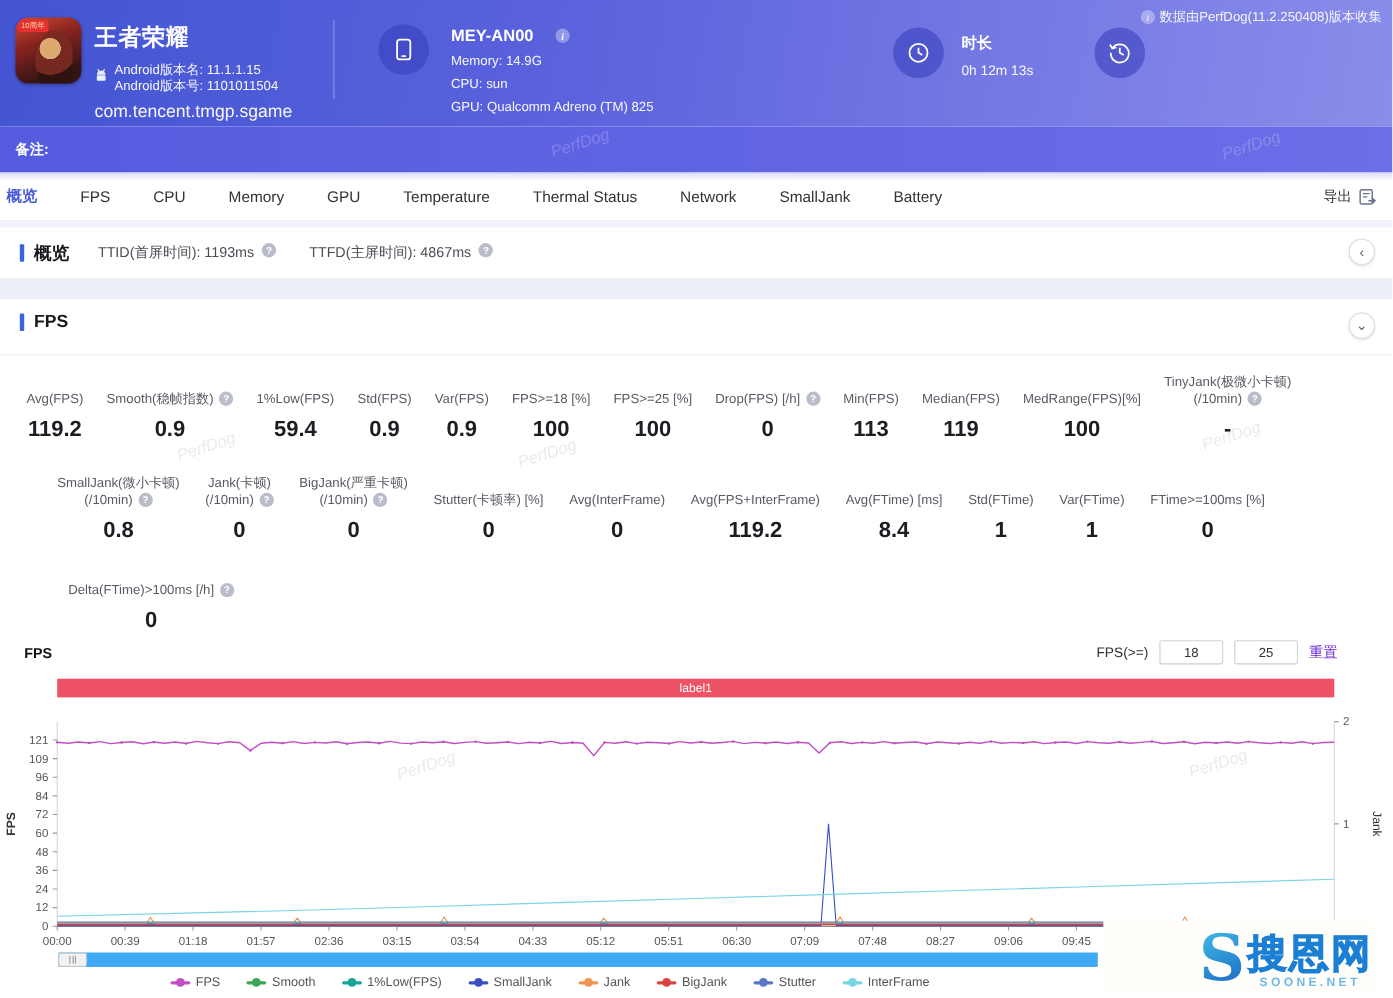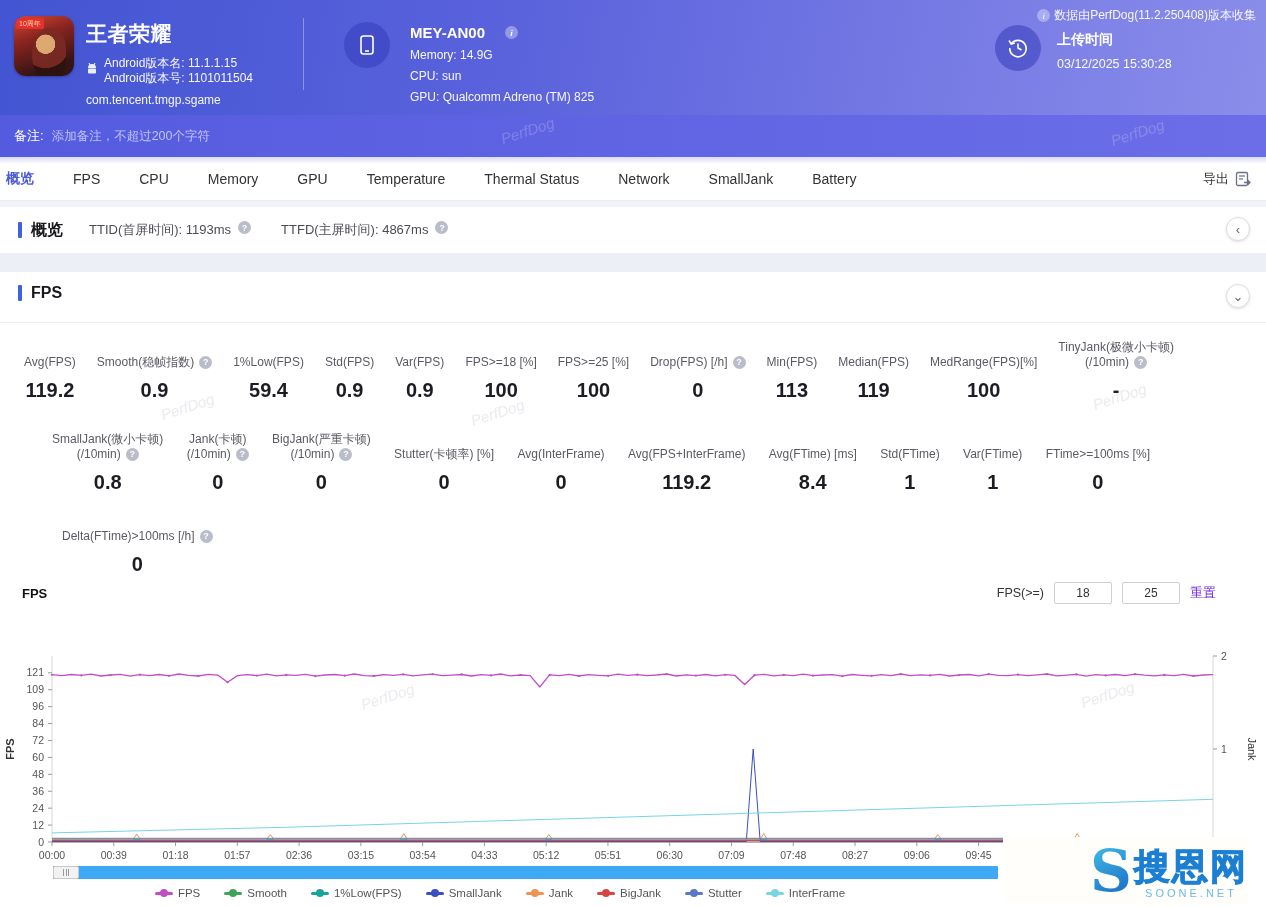--- a/index.html
+++ b/index.html
@@ -16,35 +16,35 @@
   .game-icon { position:absolute; top:16px; left:14px; width:60px; height:60px; border-radius:12px;
                background:linear-gradient(160deg,#d04a32 0%,#8a2420 35%,#351414 80%); overflow:hidden;
                box-shadow:0 1px 3px rgba(0,0,0,.3);}
   .game-icon::after{content:'';position:absolute;left:18px;top:12px;width:34px;height:54px;border-radius:50% 40% 40% 50%;
                background:radial-gradient(circle at 40% 30%, #e8b87a 0 22%, #7a2a22 23% 55%, #2c1210 56%);opacity:.9;}
   .game-badge { position:absolute; top:2px; left:2px; z-index:2; background:#e53030; color:#ffd9a0;
                 font-size:7px; line-height:9px; padding:1px 3px; border-radius:2px; }
   .game-meta { position:absolute; top:20px; left:86px; }
   .game-title { font-size:21px; font-weight:bold; letter-spacing:.5px; }
   .game-ver { display:flex; gap:6px; margin-top:8px; font-size:12px; color:rgba(255,255,255,.95); line-height:15px;}
-  .game-pkg { margin-top:7px; font-size:12px; color:rgba(255,255,255,.95); }
+  .game-pkg { margin-top:7px; font-size:16px; color:rgba(255,255,255,.95); }
   .hdr-divider { position:absolute; left:303px; top:18px; width:1px; height:72px; background:rgba(255,255,255,.35); }
   .circle-ic { width:46px; height:46px; border-radius:50%; background:rgba(52,60,186,.55);
                display:flex; align-items:center; justify-content:center; flex:0 0 auto;}
   .hdr-device { position:absolute; left:344px; top:22px; display:flex; gap:20px; }
   .dev-name { font-size:15px; font-weight:bold; display:flex; align-items:center; gap:20px; margin-top:2px;text-align:right;}
   .dev-line { font-size:12px; color:rgba(255,255,255,.95); margin-top:7px; }
   .hdr-item { position:absolute; top:25px; display:flex; gap:16px; }
   .hdr-item .lab { font-size:14px; font-weight:bold; margin-top:6px; }
   .hdr-item .val { font-size:12.5px; color:rgba(255,255,255,.95); margin-top:8px; }
 
   
   .remark { position:absolute; top:115px; left:0; width:1266px; height:42px;
             background:linear-gradient(90deg,#555bdf,#6b6ee7); display:flex; align-items:center; padding:0 14px; }
-  .remark-label { color:#fff; font-size:13px; font-weight:normal; margin-right:8px; flex:0 0 auto;}
+  .remark-label { color:#fff; font-size:13px; font-weight:bold; margin-right:8px; flex:0 0 auto;}
   .remark-input { flex:1; background:transparent; border:none; outline:none; color:#fff; font-size:12.5px; }
   .remark-input::placeholder { color:rgba(255,255,255,.62); }
 
   
   .navbar { position:absolute; top:157px; left:0; width:1266px; height:44px; background:#fff;
             border-bottom:1px solid #ececf4; display:flex; align-items:center; padding:0 14px 0 6px; }
   .navbar::before { content:''; position:absolute; top:0; left:0; right:0; height:7px;
             background:linear-gradient(180deg,#d9dbf4,rgba(255,255,255,0)); }
   .tabs { display:flex; gap:39px; align-items:center; }
   .tab { font-size:14px; color:#333; cursor:pointer; white-space:nowrap; }
@@ -112,21 +112,21 @@
   .wm.gray { color:rgba(140,140,165,.18); }
   .wm.light { color:rgba(255,255,255,.20); }
   .soone { position:absolute; right:18px; bottom:2px; width:245px; height:68px; background:#fffefb;
            display:flex; align-items:center; justify-content:flex-end; gap:2px; pointer-events:none;}
   .soone-s { font-size:58px; font-weight:bold; line-height:58px;
              background:linear-gradient(150deg,#45c0ea,#1565c0); -webkit-background-clip:text; background-clip:text;
              color:transparent; font-family:"DejaVu Serif","Liberation Serif",serif; }
   .soone-txt { display:flex; flex-direction:column; align-items:center; }
   .soone-cn { font-size:36px; font-weight:bold; color:#1b7fd4; letter-spacing:2px; line-height:48px;
               -webkit-text-stroke:1px #1b7fd4; }
-  .soone-en { font-size:11px; color:#6cb8e8; letter-spacing:3px; margin-top:-4px;}
+  .soone-en { font-size:11px; color:#6cb8e8; letter-spacing:3px; margin-top:-4px;font-weight:bold;}
 </style>
 </head>
 <body>
 
 <div class="page">
 
   <header class="hdr">
     <div class="hdr-note">
       <span class="i-chip">i</span>
       <span>数据由PerfDog(11.2.250408)版本收集</span>
@@ -166,39 +166,46 @@
           <span>MEY-AN00</span>
           <span class="i-chip">i</span>
         </div>
         <div class="dev-line">Memory: 14.9G</div>
         <div class="dev-line">CPU: sun</div>
         <div class="dev-line">GPU: Qualcomm Adreno (TM) 825</div>
       </div>
     </div>
 
 
+    <div class="hdr-item" style="left:812px">
+      <div class="circle-ic">
+        <svg width="22" height="22" viewBox="0 0 22 22" fill="none" stroke="#fff" stroke-width="1.6">
+          <circle cx="11" cy="11" r="8.2"></circle>
+          <path d="M11 6.5 V11 L14.5 13"></path>
+        </svg>
+      </div>
+      <div>
+        <div class="lab">时长</div>
+        <div class="val">0h 12m 13s</div>
+      </div>
+    </div>
 
     <div class="hdr-item" style="left:995px">
       <div class="circle-ic">
         <svg width="22" height="22" viewBox="0 0 22 22" fill="none" stroke="#fff" stroke-width="1.6">
           <path d="M4.2 7 A8.2 8.2 0 1 1 2.8 11"></path>
           <path d="M2 3.5 L4.2 7 L7.8 6" fill="none"></path>
           <path d="M11 6.5 V11 L14.5 13"></path>
         </svg>
       </div>
-      <div>
-        <div class="lab">上传时间</div>
-        <div class="val">03/12/2025 15:30:28</div>
-      </div>
     </div>
   </header>
 
   <div class="remark">
     <span class="remark-label">备注:</span>
-    <input class="remark-input" type="text" placeholder="添加备注，不超过200个字符" style="">
   </div>
 
   <div class="navbar">
     <div class="tabs">
         <div class="tab active">概览</div>
         <div class="tab">FPS</div>
         <div class="tab">CPU</div>
         <div class="tab">Memory</div>
         <div class="tab">GPU</div>
         <div class="tab">Temperature</div>
@@ -394,20 +401,23 @@
       </div>
 
     <div class="chart-title">FPS</div>
     <div class="chart-ctrl">
       <span class="cl">FPS(&gt;=)</span>
       <input class="thr" value="18" style="">
       <input class="thr" value="25" style="">
       <span class="reset">重置</span>
     </div>
 
+    <div class="band">
+      <span>label1</span>
+    </div>
 
     <svg class="chart-svg" width="1266" height="218" id="chart">
         <line x1="52" y1="10" x2="52" y2="196" stroke="#d8d8de" stroke-width="1"></line>
         <line x1="1213" y1="10" x2="1213" y2="196" stroke="#d8d8de" stroke-width="1"></line>
         <line x1="52" y1="196" x2="1213" y2="196" stroke="#666" stroke-width="1"></line>
         <line x1="48" y1="196" x2="52" y2="196" stroke="#999" stroke-width="1"></line>
         <text x="44" y="199.5" text-anchor="end" font-size="10.5" fill="#555">0</text>
         <line x1="48" y1="179.0781954887218" x2="52" y2="179.0781954887218" stroke="#999" stroke-width="1"></line>
         <text x="44" y="182.5781954887218" text-anchor="end" font-size="10.5" fill="#555">12</text>
         <line x1="48" y1="162.1563909774436" x2="52" y2="162.1563909774436" stroke="#999" stroke-width="1"></line>

